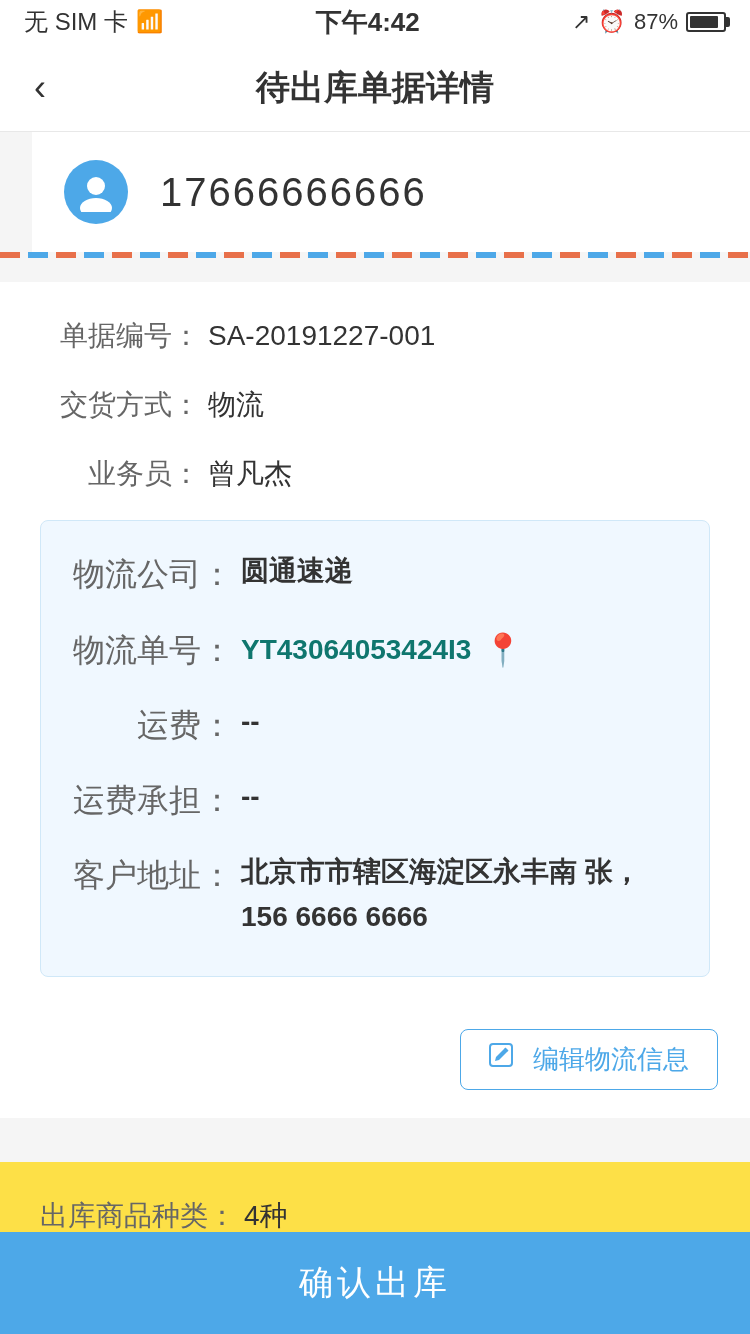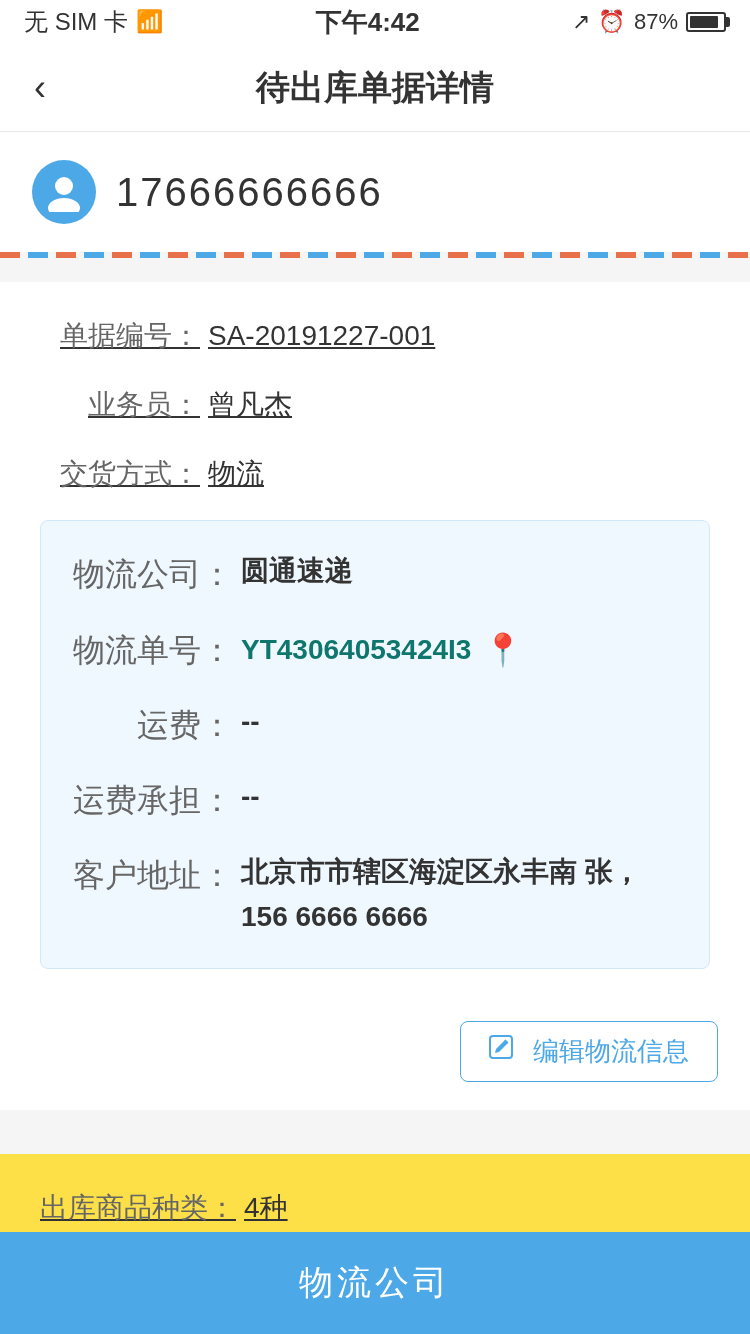--- a/index.html
+++ b/index.html
@@ -101,22 +101,23 @@
     .content {
       background: #f5f5f5;
     }
 
     
     .user-card {
       background: #fff;
       padding: 28px 32px;
       display: flex;
       align-items: center;
-      gap: 20px;
+      gap: 32px;
       position: relative;
+      margin-left: 32px;
     }
     .user-avatar {
       width: 64px;
       height: 64px;
       border-radius: 50%;
       background: #4da8e8;
       display: flex;
       align-items: center;
       justify-content: center;
       flex-shrink: 0;
@@ -149,21 +150,20 @@
     
     .info-section {
       background: #fff;
       padding: 32px 40px;
       margin-top: 24px;
     }
     .info-row {
       display: flex;
       align-items: center;
       margin-bottom: 24px;
-      text-decoration: underline;
     }
     .info-row:last-child {
       margin-bottom: 0;
     }
     .info-label {
       color: #666;
       font-size: 28px;
       min-width: 160px;
       text-align: right;
       flex-shrink: 0;
@@ -184,21 +184,21 @@
       border-radius: 8px;
       padding: 28px 32px;
       margin: 24px 0 0 0;
     }
     .logistics-row {
       display: flex;
       align-items: flex-start;
       margin-bottom: 24px;
     }
     .logistics-row:last-child {
-      margin-bottom: 0;
+      margin-bottom: 8px;
     }
     .logistics-label {
       color: #666;
       font-size: 32px;
       min-width: 160px;
       text-align: right;
       flex-shrink: 0;
       line-height: 1.6;
     }
     .logistics-value {
@@ -342,26 +342,26 @@
 
   <div class="dashed-divider"></div>
 
   <div class="main-info-outer">
     <div class="info-section">
       <div class="info-row">
         <span class="info-label">单据编号：</span>
         <span class="info-value">SA-20191227-001</span>
       </div>
       <div class="info-row">
+        <span class="info-label">交货方式：</span>
+        <span class="info-value">物流</span>
+      </div>
+      <div class="info-row">
         <span class="info-label">业务员：</span>
         <span class="info-value">曾凡杰</span>
-      </div>
-      <div class="info-row">
-        <span class="info-label">交货方式：</span>
-        <span class="info-value">物流</span>
       </div>
 
       <div class="logistics-card">
         <div class="logistics-row">
           <span class="logistics-label">物流公司：</span>
           <span class="logistics-value">圆通速递</span>
         </div>
         <div class="logistics-row">
           <span class="logistics-label">物流单号：</span>
           <span class="logistics-value">
@@ -414,14 +414,14 @@
   <div class="view-btn-row">
     <button class="view-btn">
       
       
     </button>
   </div>
 
 </div>
 
 <div class="confirm-btn-container">
-  <button class="confirm-btn">物流公司</button>
+  <button class="confirm-btn">确认出库</button>
 </div>
 
 </body></html>

